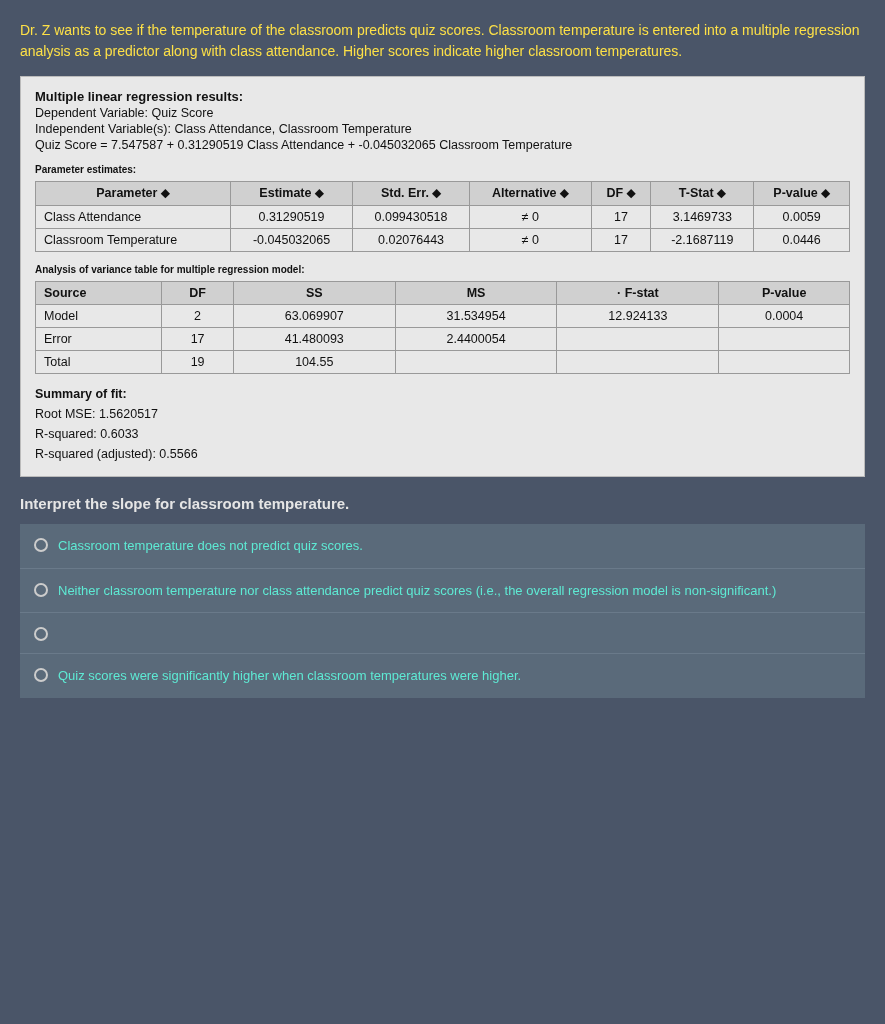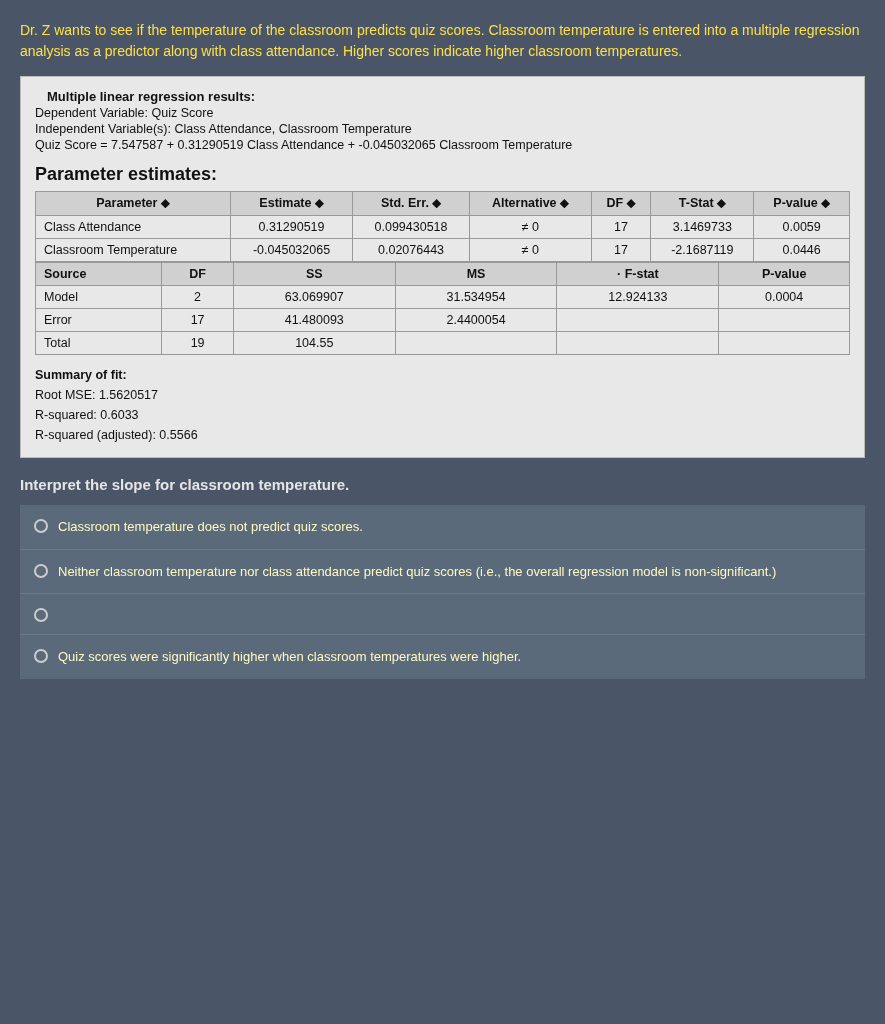--- a/index.html
+++ b/index.html
@@ -21,29 +21,28 @@
     .results-box {
       background: #e8e8e8;
       border: 1px solid #bbb;
       padding: 12px 14px;
       margin-bottom: 18px;
     }
     .results-header {
       font-size: 13px;
       font-weight: bold;
       margin-bottom: 2px;
-      margin-left: 12px;
     }
     .results-meta {
       font-size: 12.5px;
       margin-bottom: 2px;
     }
     .section-title {
       font-weight: bold;
-      font-size: 18px;
+      font-size: 10px;
       margin-top: 12px;
       margin-bottom: 6px;
     }
     table {
       border-collapse: collapse;
       font-size: 12.5px;
       width: 100%;
     }
     table th, table td {
       border: 1px solid #999;
@@ -88,21 +87,21 @@
     .radio-circle {
       width: 14px;
       height: 14px;
       border-radius: 50%;
       border: 2px solid #ccc;
       background: transparent;
       flex-shrink: 0;
       margin-top: 2px;
     }
     .option-text {
-      color: #fef9c3;
+      color: #5eead4;
       font-size: 13px;
       line-height: 1.5;
     }
     .anova-table td:first-child {
       text-align: left;
     }
   </style>
 </head>
 <body>
 
@@ -142,20 +141,21 @@
       <td>-0.045032065</td>
       <td>0.02076443</td>
       <td>≠ 0</td>
       <td>17</td>
       <td>-2.1687119</td>
       <td>0.0446</td>
     </tr>
       </tbody>
   </table>
 
+  <div class="section-title">Analysis of variance table for multiple regression model:</div>
   <table class="anova-table">
     <thead>
       <tr>
         <th>Source</th>
         <th>DF</th>
         <th>SS</th>
         <th>MS</th>
         <th>· F-stat</th>
         <th>P-value</th>
       </tr>

